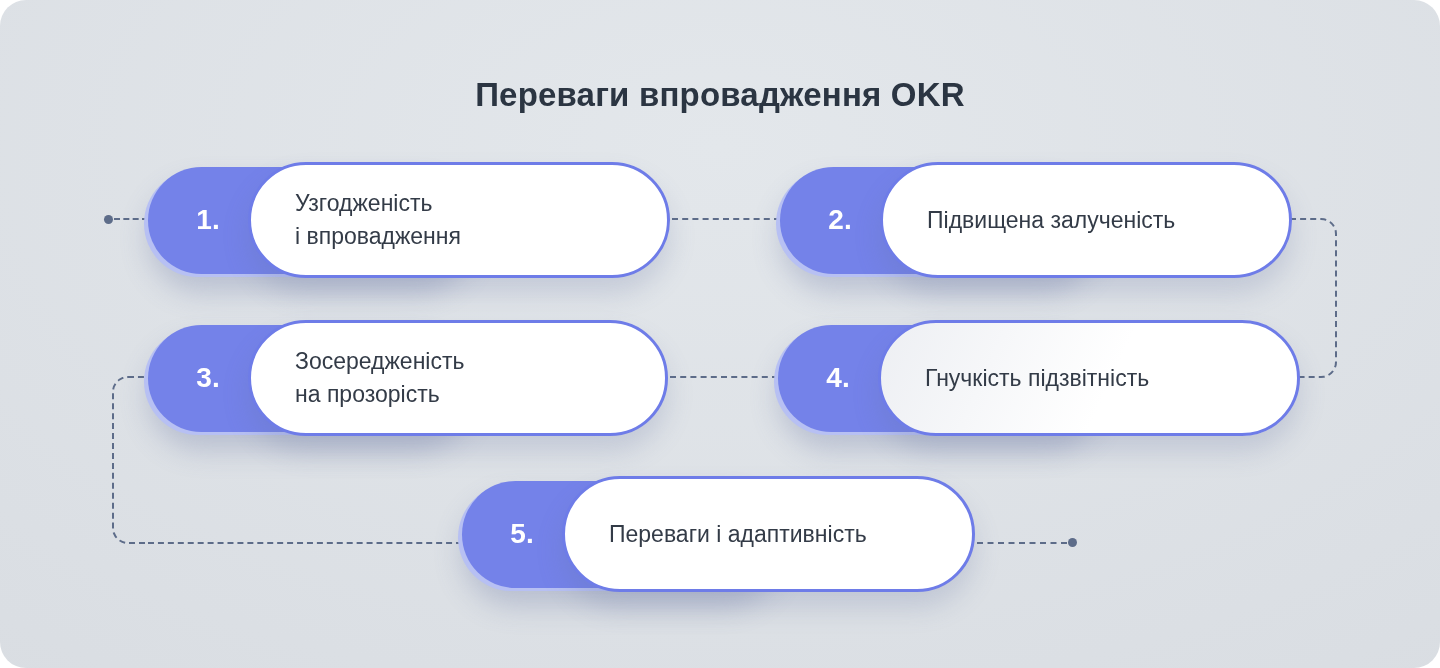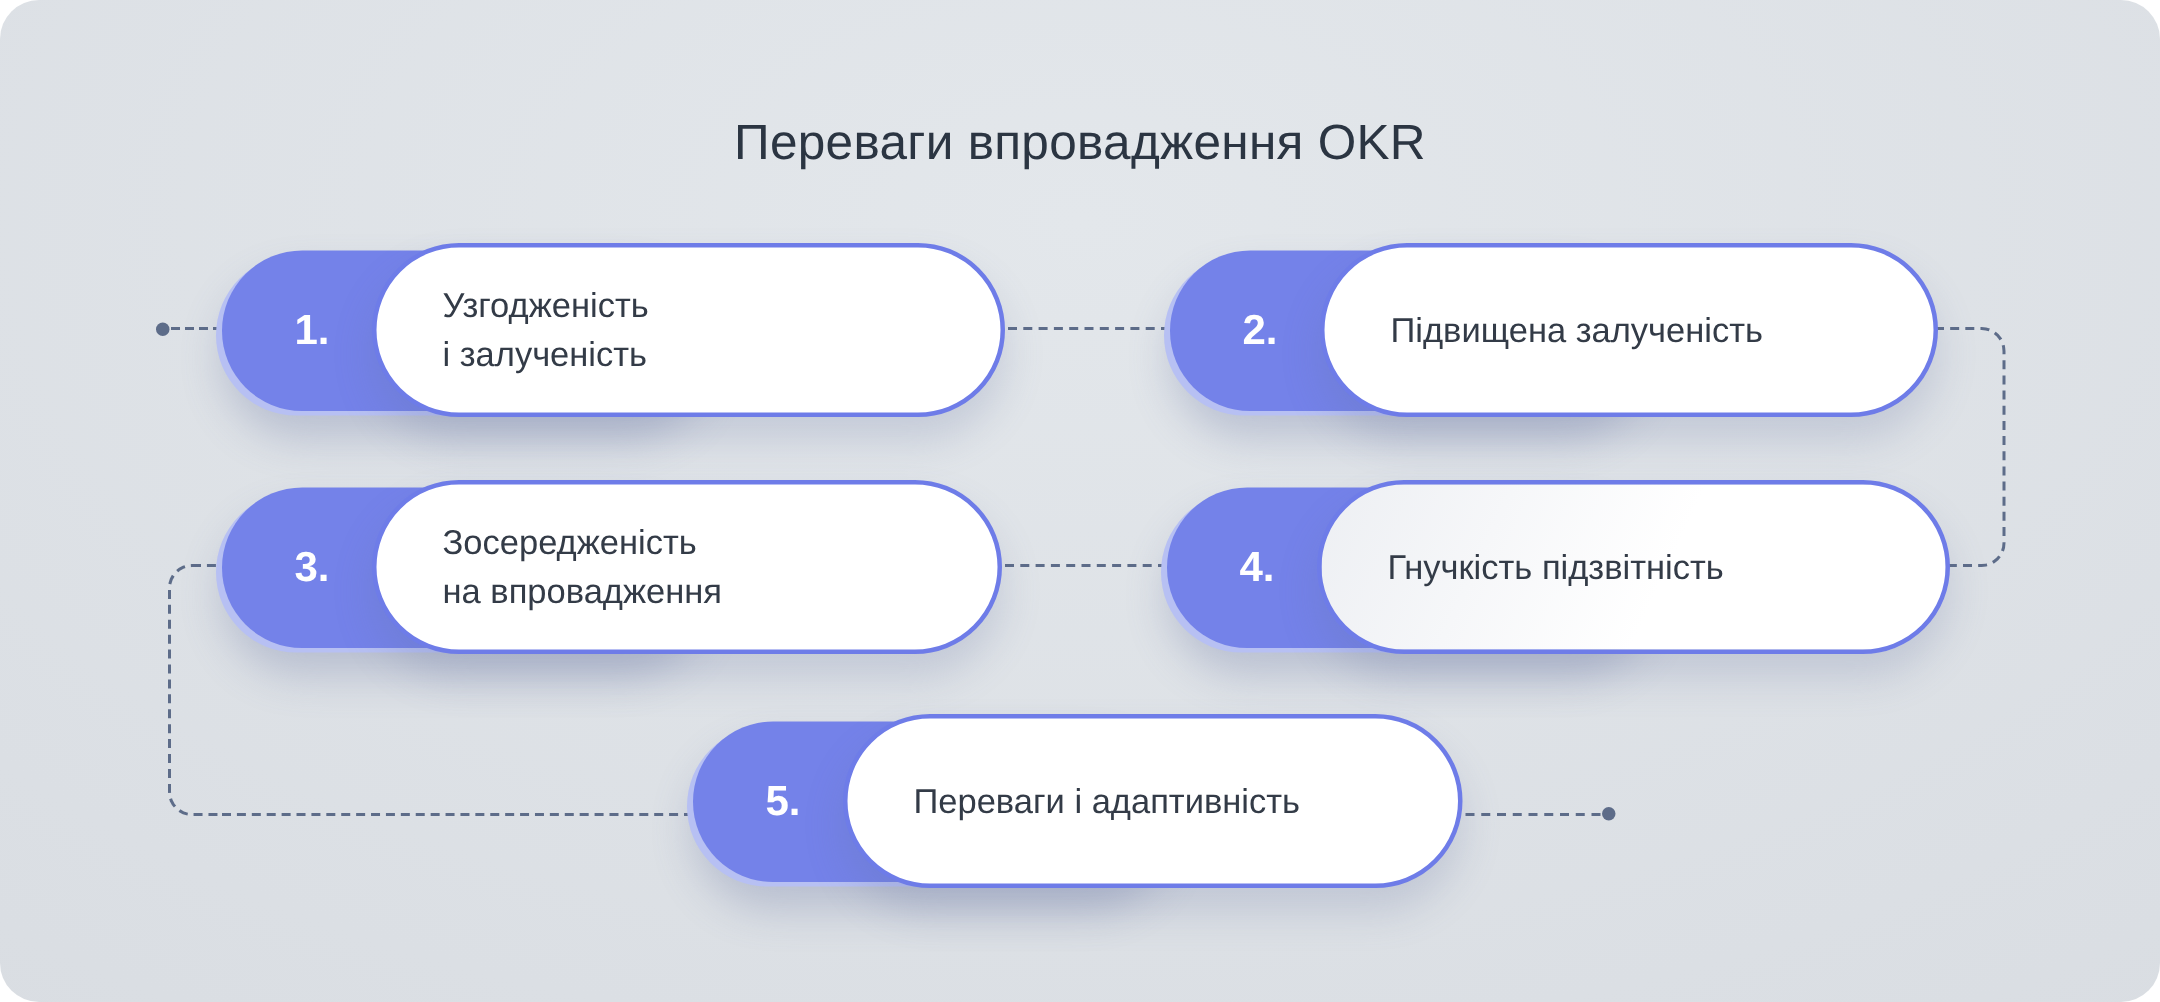--- a/index.html
+++ b/index.html
@@ -6,21 +6,21 @@
   body{
     width:1440px;height:668px;position:relative;background:#ffffff;
     font-family:"Liberation Sans", sans-serif;overflow:hidden;
   }
   .card{
     position:absolute;inset:0;border-radius:26px;overflow:hidden;
     background:radial-gradient(120% 150% at 50% 22%, #e3e7eb 0%, #dbdfe4 55%, #d5d9de 100%);
   }
   .title{
     position:absolute;top:76px;left:0;right:0;text-align:center;
-    font-size:33px;font-weight:400;color:var(--title-text,#2b3542);
+    font-size:33px;font-weight:700;color:var(--title-text,#2b3542);
     letter-spacing:.2px;
   }
   
   .pill{position:absolute;height:116px;z-index:2;}
   .pill .purple{
     position:absolute;left:0;top:5px;bottom:4px;width:62%;border-radius:999px;
     background:var(--accent-purple,#7482e9);
     box-shadow:-4px 3px 0 var(--accent-purple-light,#b7c0f3),
                0 18px 28px rgba(98,112,160,.30);
   }
@@ -92,38 +92,38 @@
   <div class="elbow-l" id="elbow-left"></div>
   <div class="dash-h" id="line-e"></div>
   <div class="dash-h" id="line-f"></div>
   <div class="dot" id="dot-end"></div>
 
   <div class="pill pill--1" id="pill1">
     <div class="purple"></div>
     <div class="num">1.</div>
     <div class="white">
       <span class="label">Узгодженість
-і залученість</span>
+і впровадження</span>
     </div>
   </div>
 
   <div class="pill pill--2" id="pill2">
     <div class="purple"></div>
     <div class="num">2.</div>
     <div class="white">
       <span class="label">Підвищена залученість</span>
     </div>
   </div>
 
   <div class="pill pill--3" id="pill3">
     <div class="purple"></div>
     <div class="num">3.</div>
     <div class="white">
       <span class="label">Зосередженість
-на впровадження</span>
+на прозорість</span>
     </div>
   </div>
 
   <div class="pill pill--4" id="pill4">
     <div class="purple"></div>
     <div class="num">4.</div>
     <div class="white">
       <span class="label">Гнучкість підзвітність</span>
     </div>
   </div>

